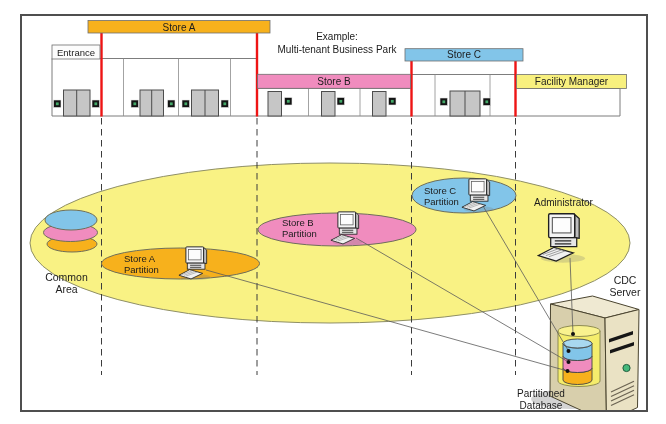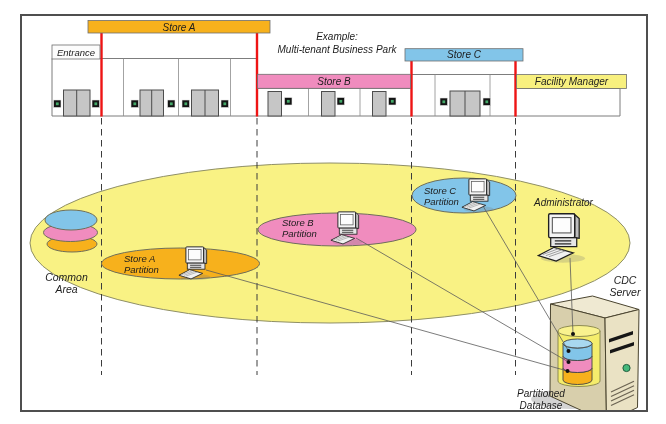--- a/index.html
+++ b/index.html
@@ -1,16 +1,16 @@
 <!DOCTYPE html>
 <html><head>
 <meta charset="utf-8">
 <style>
   html,body { margin:0; padding:0; background:#ffffff; }
-  #stage { position:relative; width:666px; height:424px; background:#ffffff; overflow:hidden;font-style:italic; }
+  #stage { position:relative; width:666px; height:424px; background:#ffffff; overflow:hidden; }
   svg { position:absolute; left:0; top:0; }
   text { font-family:"Liberation Sans", sans-serif; fill:#1c1c1c; }
   .t10  { font-size:10px; }
   .t95  { font-size:9.5px; }
   .t105 { font-size:10.5px; }
   .mid  { text-anchor:middle; }
 </style>
 </head>
 <body>
 

